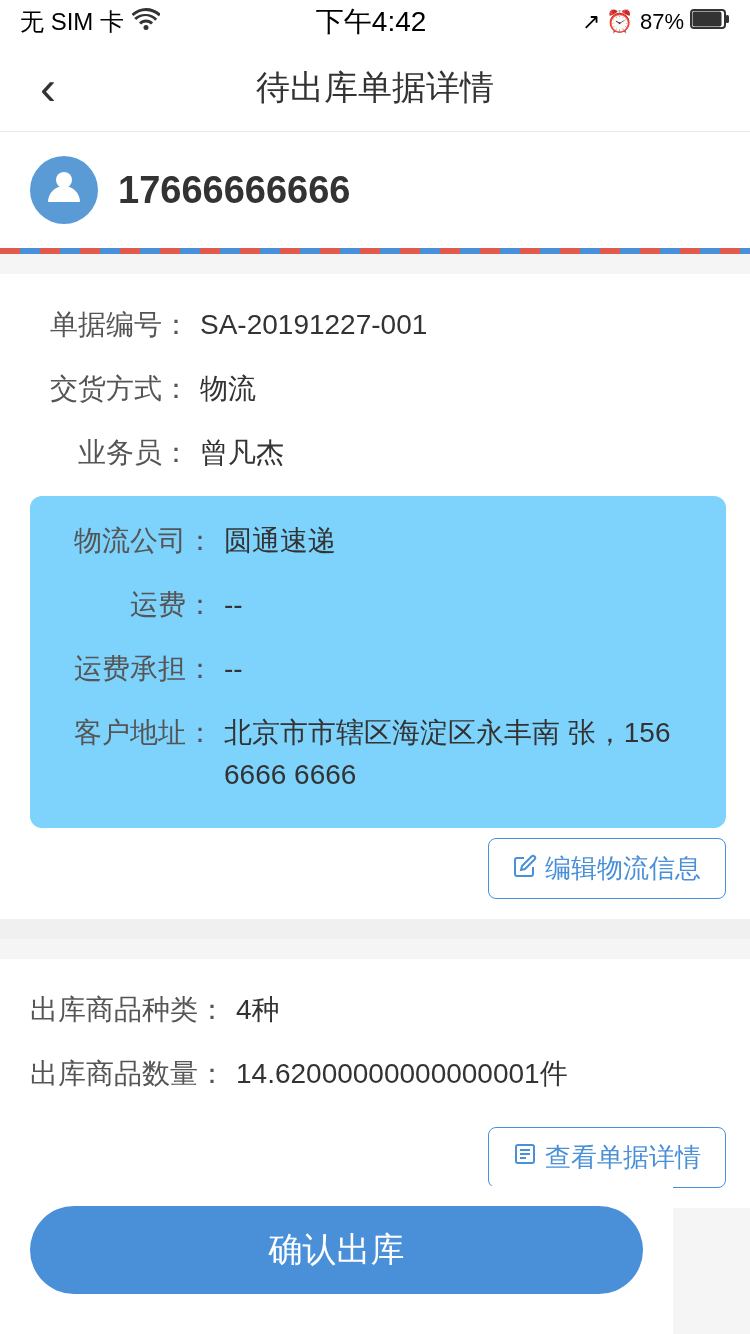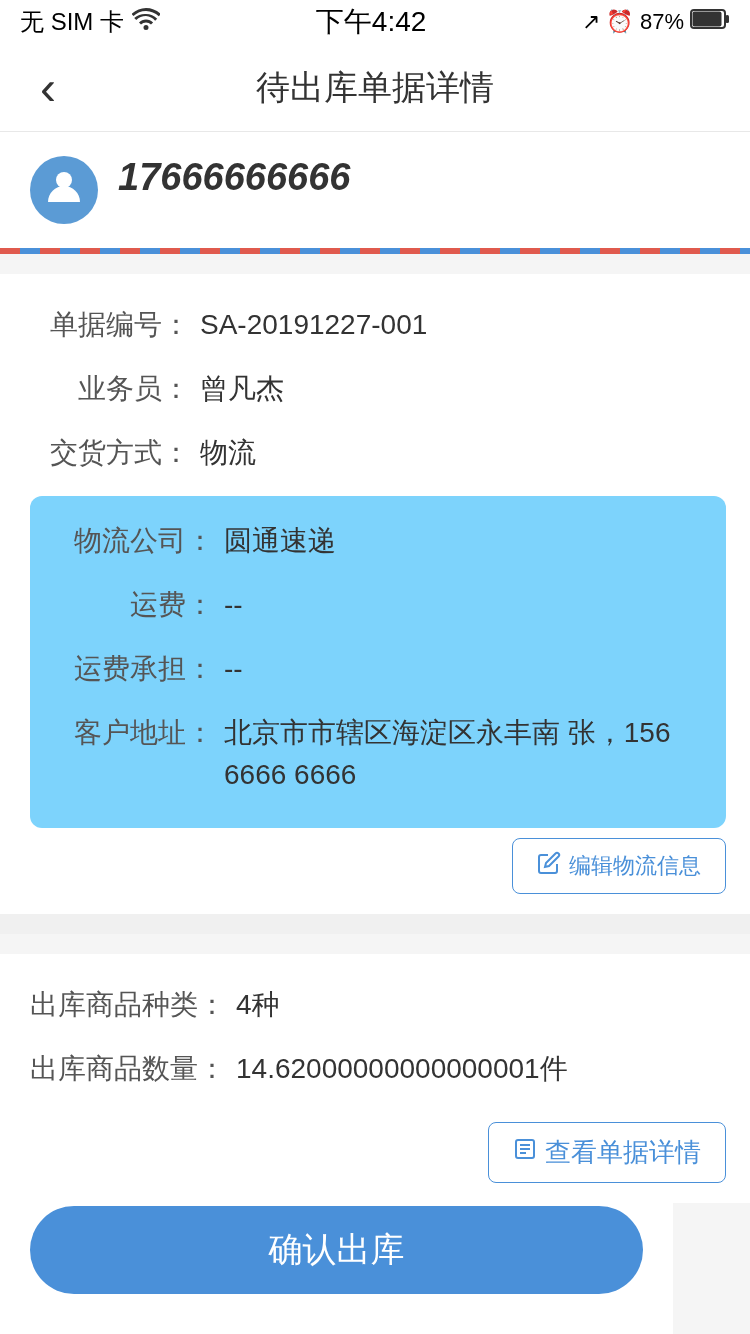--- a/index.html
+++ b/index.html
@@ -64,22 +64,22 @@
         #4a90d9 40px
       );
       margin: 0;
     }
 
     
     .customer-header {
       background: #fff;
       padding: 24px 30px;
       display: flex;
+      align-items: center;
       gap: 20px;
-      font-style: italic;
     }
     .avatar {
       width: 68px;
       height: 68px;
       border-radius: 50%;
       background: #5b9bd5;
       display: flex;
       align-items: center;
       justify-content: center;
       flex-shrink: 0;
@@ -141,21 +141,21 @@
 
     
     .btn-edit {
       display: inline-flex;
       align-items: center;
       gap: 8px;
       border: 1.5px solid #4a90d9;
       border-radius: 8px;
       padding: 12px 24px;
       color: #4a90d9;
-      font-size: 22px;
+      font-size: 26px;
       cursor: pointer;
       background: #fff;
       float: right;
       margin-top: 10px;
     }
     .btn-edit-icon { font-size: 24px; }
 
     .btn-view {
       display: inline-flex;
       align-items: center;
@@ -250,26 +250,26 @@
 </div>
 
 <div class="dashed-divider"></div>
 
 <div class="section">
   <div class="info-row">
     <span class="info-label">单据编号：</span>
     <span class="info-value">SA-20191227-001</span>
   </div>
   <div class="info-row">
+    <span class="info-label">交货方式：</span>
+    <span class="info-value">物流</span>
+  </div>
+  <div class="info-row">
     <span class="info-label">业务员：</span>
     <span class="info-value">曾凡杰</span>
-  </div>
-  <div class="info-row">
-    <span class="info-label">交货方式：</span>
-    <span class="info-value">物流</span>
   </div>
 
   <div class="logistics-card">
     <div class="info-row">
       <span class="info-label">物流公司：</span>
       <span class="info-value">圆通速递</span>
     </div>
     <div class="info-row">
       <span class="info-label">运费：</span>
       <span class="info-value">--</span>

